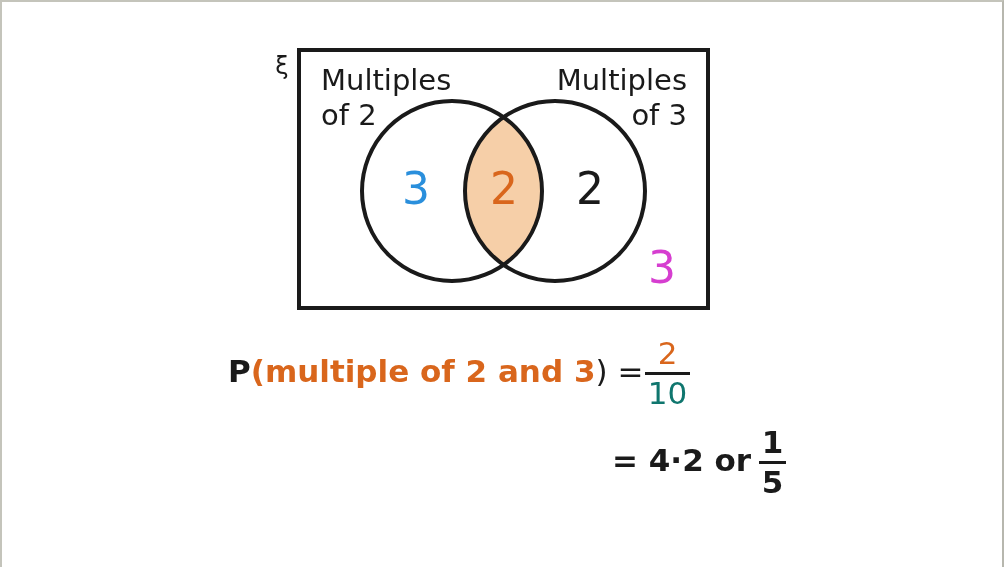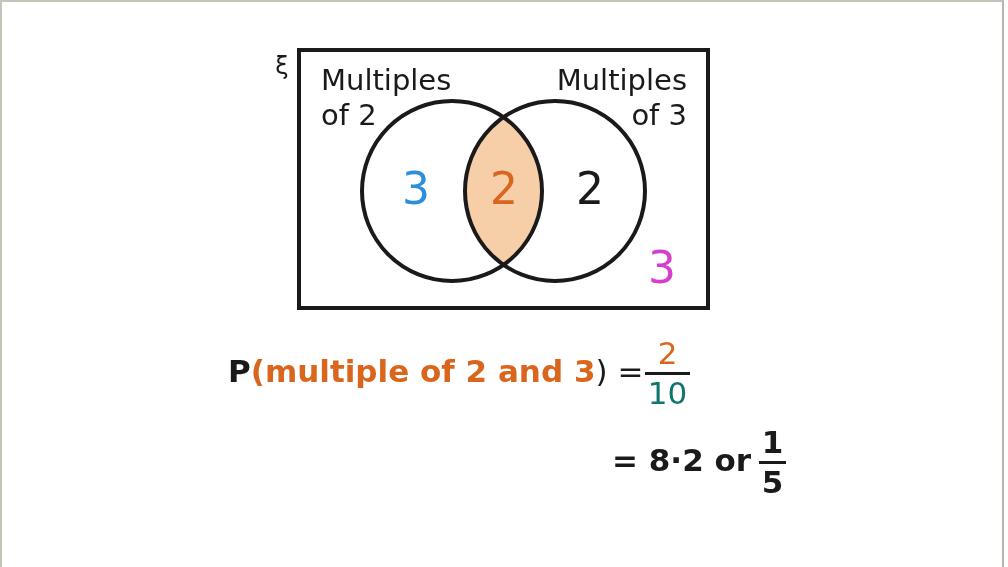--- a/index.html
+++ b/index.html
@@ -94,20 +94,20 @@
   <span>P</span><span class="orange">(</span><span class="orange">multiple of 2 and 3</span><span style="font-weight:normal;">)</span><span style="font-weight:normal; margin-left:10px;">=</span>
 </div>
 <div class="frac" style="left:645px; top:338px; width:45px;">
   <span class="num orange">2</span>
   <span class="bar"></span>
   <span class="den" style="color:#0f766e;">10</span>
 </div>
 
 <div class="eq" style="left:612px; top:445px;">
   <span>=</span>
-  <span>8·2</span>
+  <span>4·2</span>
   <span>or</span>
 </div>
 <div class="frac" style="left:759px; top:427px; width:27px; font-weight:bold; color:#1a1a1a;">
   <span class="num">1</span>
   <span class="bar"></span>
   <span class="den">5</span>
 </div>
 
 </body></html>

